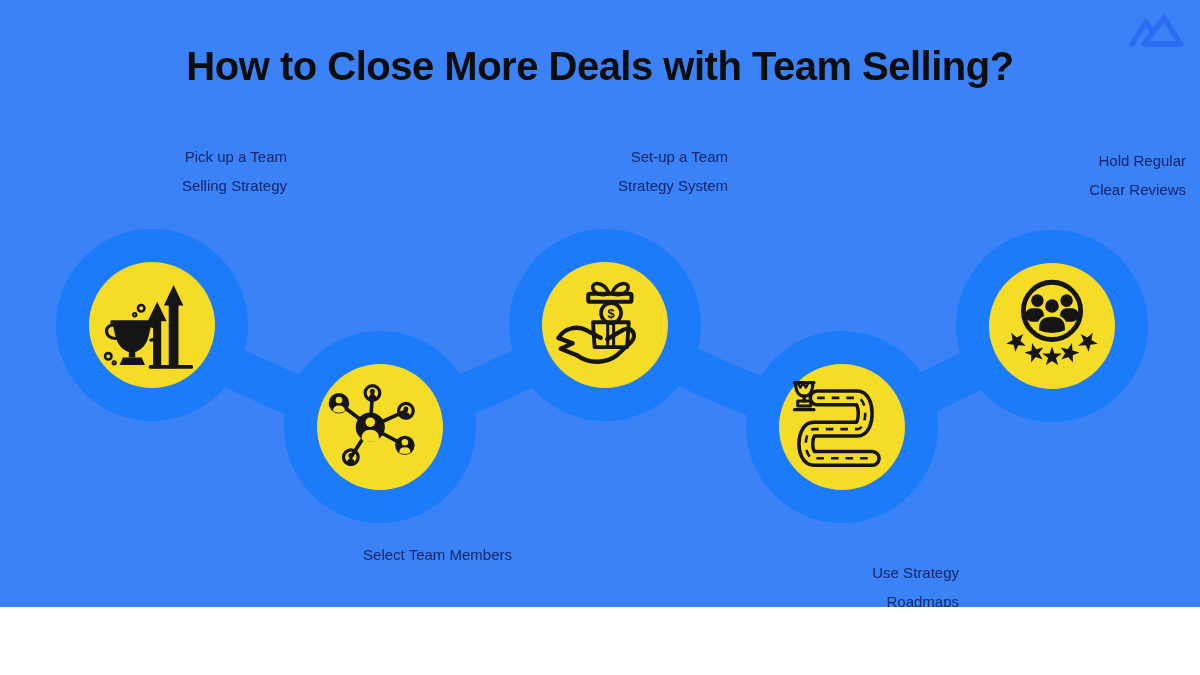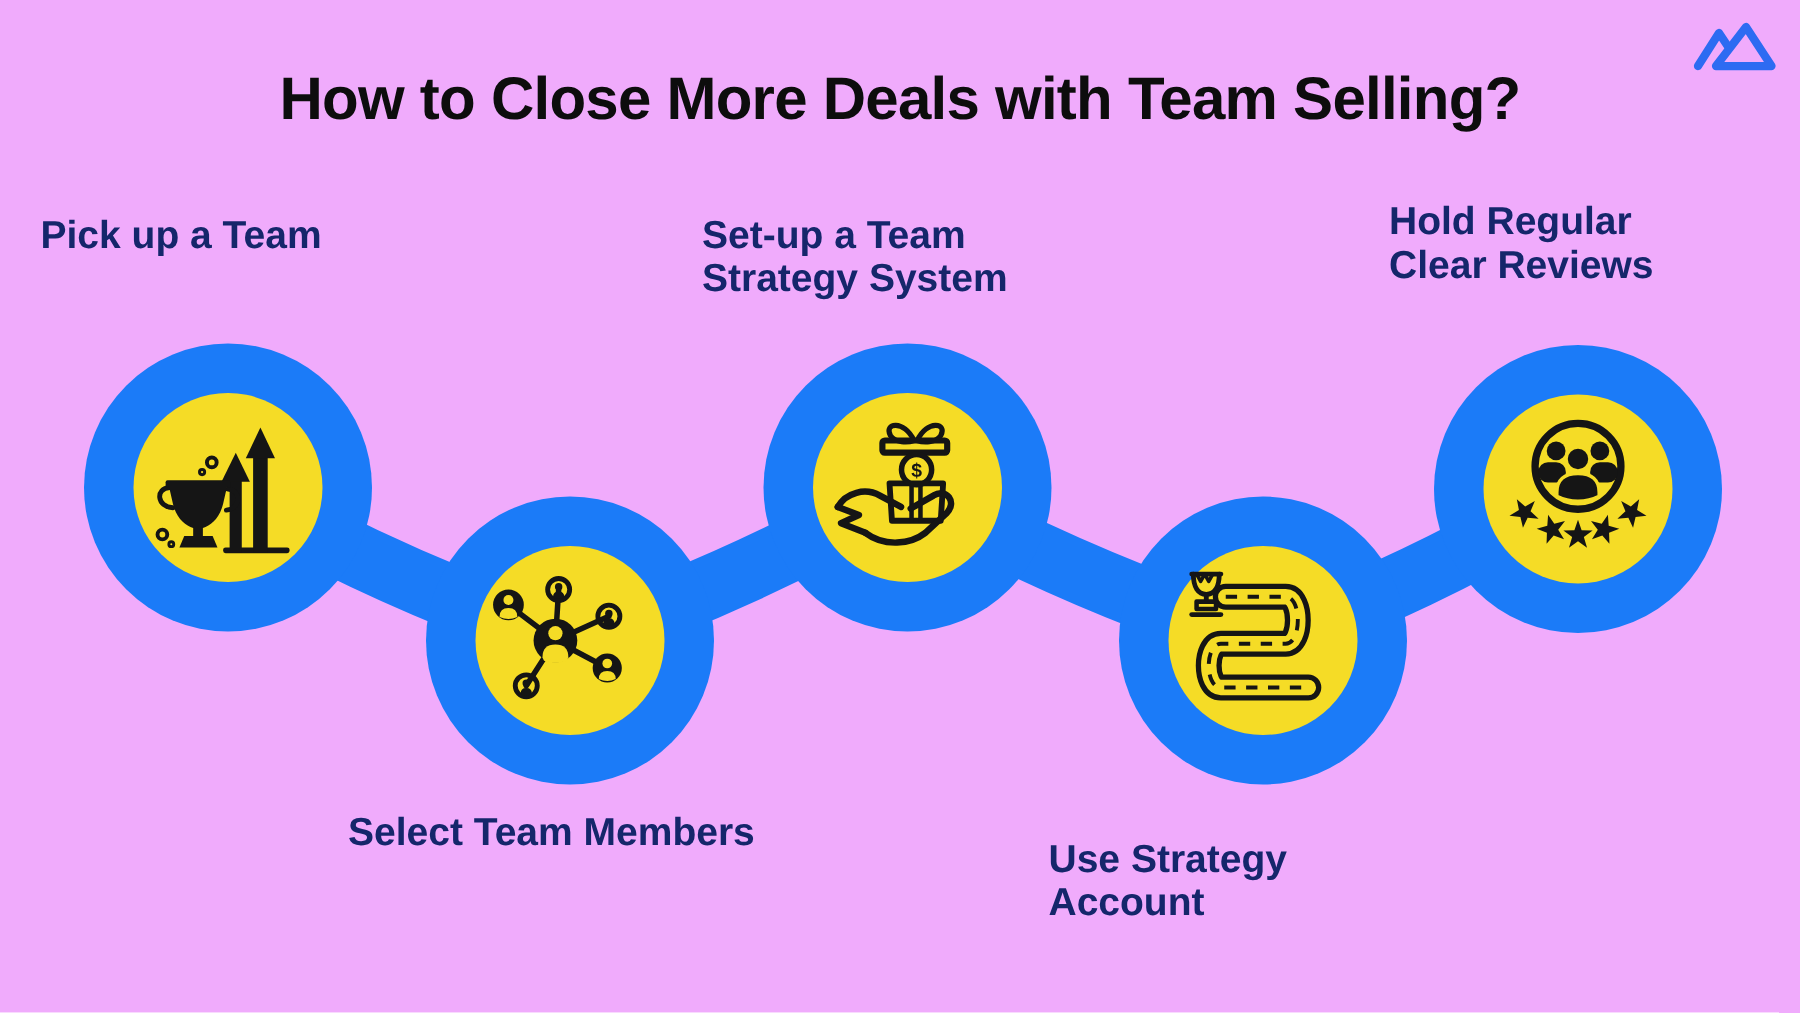--- a/index.html
+++ b/index.html
@@ -5,49 +5,49 @@
   :root{
     --ring-blue:#1b7bf8;
     --disc-yellow:#f5dc26;
     --label-navy:#15266b;
     --title-black:#0d0d0d;
     --logo-blue:#2d6bf2;
     --icon-black:#151515;
   }
   html,body{margin:0;padding:0;background:#ffffff;}
   .canvas{
-    position:relative;width:1200px;height:675px;background:#f0abfc;overflow:hidden;
+    position:relative;width:1200px;height:607px;background:#3b82f6;overflow:hidden;
     font-family:"Liberation Sans", sans-serif;
   }
   .title{
     position:absolute;left:0;top:44px;width:1200px;text-align:center;
     font-size:40px;font-weight:800;letter-spacing:-0.5px;color:var(--title-black);
     margin:0;
   }
   .logo{position:absolute;left:1124px;top:4px;width:68px;height:50px;}
   .chain{position:absolute;left:0;top:0;width:1200px;height:675px;}
   .connector{stroke:var(--ring-blue);stroke-width:42;fill:none;}
   .ring{fill:var(--ring-blue);}
   .disc{fill:var(--disc-yellow);}
   .ink{fill:var(--icon-black);}
   .yel{fill:var(--disc-yellow);}
   .sink{stroke:var(--icon-black);fill:none;stroke-linecap:round;stroke-linejoin:round;}
   .road-outer{stroke:var(--icon-black);stroke-width:16;fill:none;stroke-linecap:round;stroke-linejoin:round;}
   .road-inner{stroke:var(--disc-yellow);stroke-width:9.5;fill:none;stroke-linecap:round;stroke-linejoin:round;}
   .road-dash{stroke:var(--icon-black);stroke-width:2.4;fill:none;stroke-dasharray:7 6.5;stroke-linecap:butt;}
   .coin-symbol{fill:var(--icon-black);font:700 12px "Liberation Sans", sans-serif;}
   .step-label{
-    position:absolute;text-align:left;color:var(--label-navy);
-    font-size:26px;font-weight:700;line-height:29px;
+    position:absolute;text-align:right;color:var(--label-navy);
+    font-size:15px;font-weight:400;line-height:29px;
   }
   .lbl-1{left:27px;top:142px;width:260px;}
   .lbl-2{left:232px;top:540px;width:280px;}
   .lbl-3{left:468px;top:142px;width:260px;}
   .lbl-4{left:699px;top:558px;width:260px;}
-  .lbl-5{left:926px;top:133px;width:260px;}
+  .lbl-5{left:926px;top:146px;width:260px;}
   .logo-stroke{stroke:var(--logo-blue);stroke-width:5.5;fill:none;stroke-linecap:round;stroke-linejoin:round;}
 </style>
 </head>
 <body>
 
 <div class="canvas">
 
   <h1 class="title">How to Close More Deals with Team Selling?</h1>
 
   <svg class="logo" viewBox="0 0 68 50">
@@ -169,30 +169,31 @@
           <path class="ink" transform="translate(50,78.5)" d="M0,-9.5 L2.23,-3.07 L9.03,-2.94 L3.61,1.17 L5.58,7.69 L0,3.8 L-5.58,7.69 L-3.61,1.17 L-9.03,-2.94 L-2.23,-3.07 Z"></path>
           <path class="ink" transform="translate(66,75) rotate(15)" d="M0,-9.5 L2.23,-3.07 L9.03,-2.94 L3.61,1.17 L5.58,7.69 L0,3.8 L-5.58,7.69 L-3.61,1.17 L-9.03,-2.94 L-2.23,-3.07 Z"></path>
           <path class="ink" transform="translate(83,64.5) rotate(30)" d="M0,-9.5 L2.23,-3.07 L9.03,-2.94 L3.61,1.17 L5.58,7.69 L0,3.8 L-5.58,7.69 L-3.61,1.17 L-9.03,-2.94 L-2.23,-3.07 Z"></path>
         </g>
       </svg>
     </g>
   </svg>
 
   <div class="step-label lbl-1">
     <div>Pick up a Team</div>
+    <div>Selling Strategy</div>
   </div>
   <div class="step-label lbl-2">
     <div>Select Team Members</div>
   </div>
   <div class="step-label lbl-3">
     <div>Set-up a Team</div>
     <div>Strategy System</div>
   </div>
   <div class="step-label lbl-4">
     <div>Use Strategy</div>
-    <div>Account</div>
+    <div>Roadmaps</div>
   </div>
   <div class="step-label lbl-5">
     <div>Hold Regular</div>
     <div>Clear Reviews</div>
   </div>
 
 </div>
 
 </body></html>

